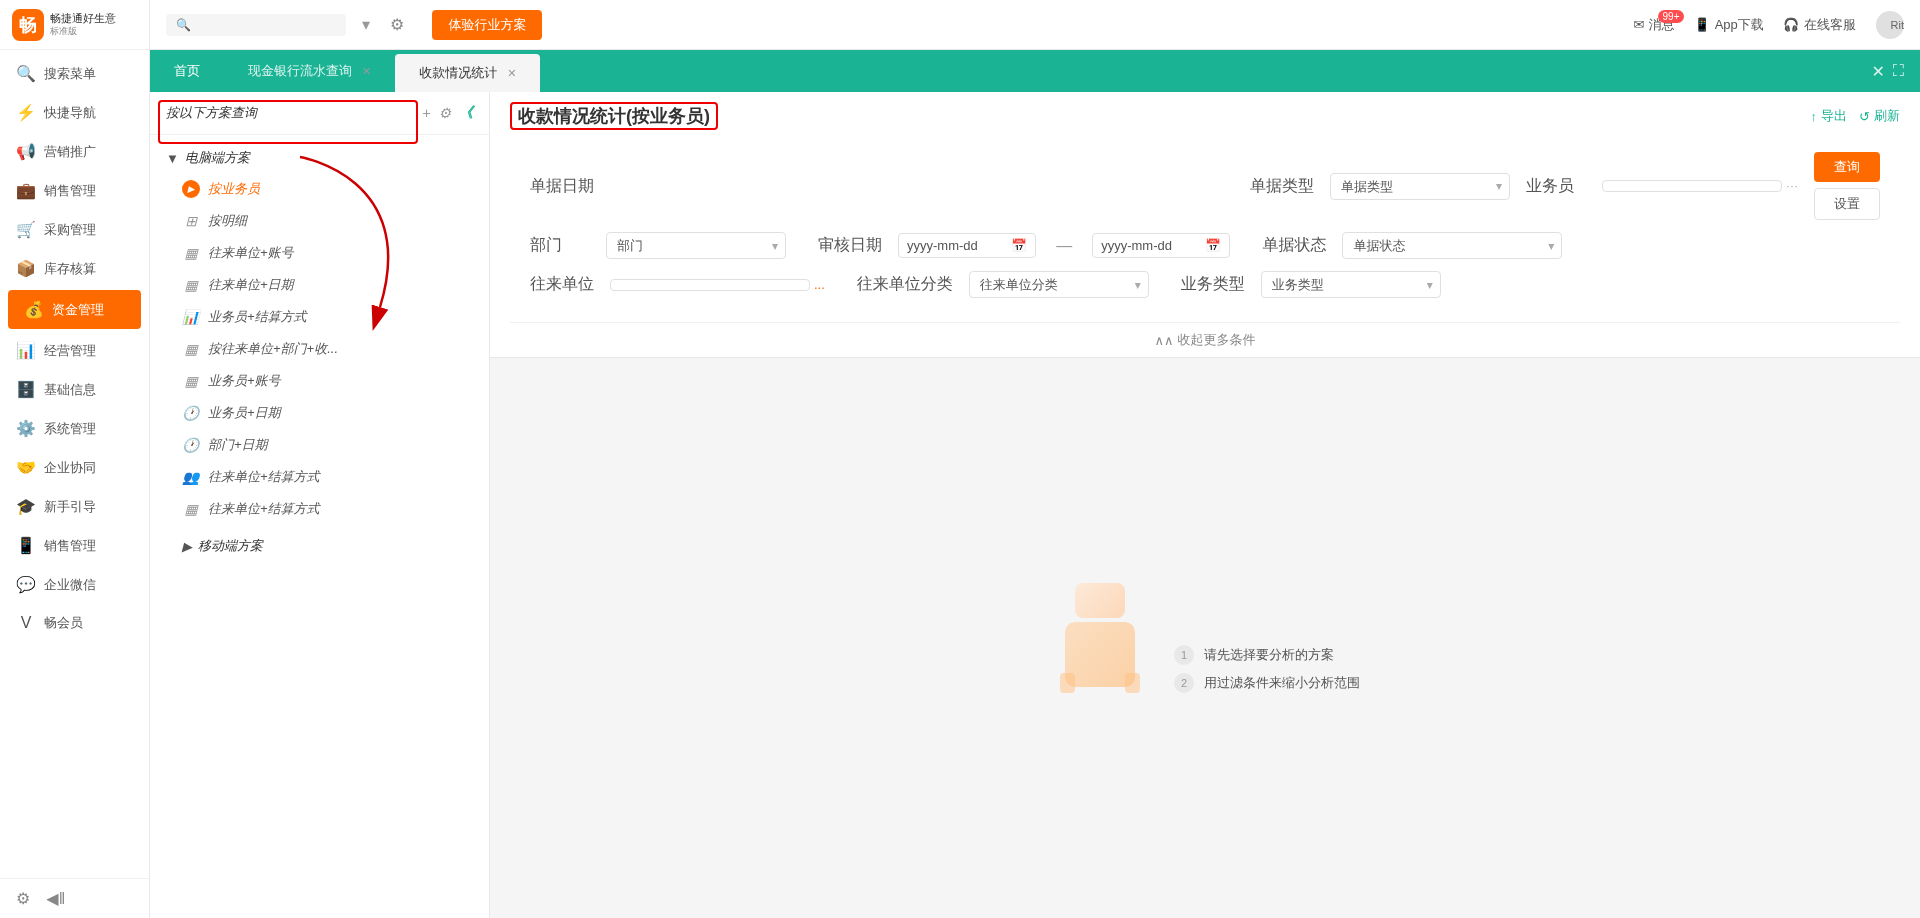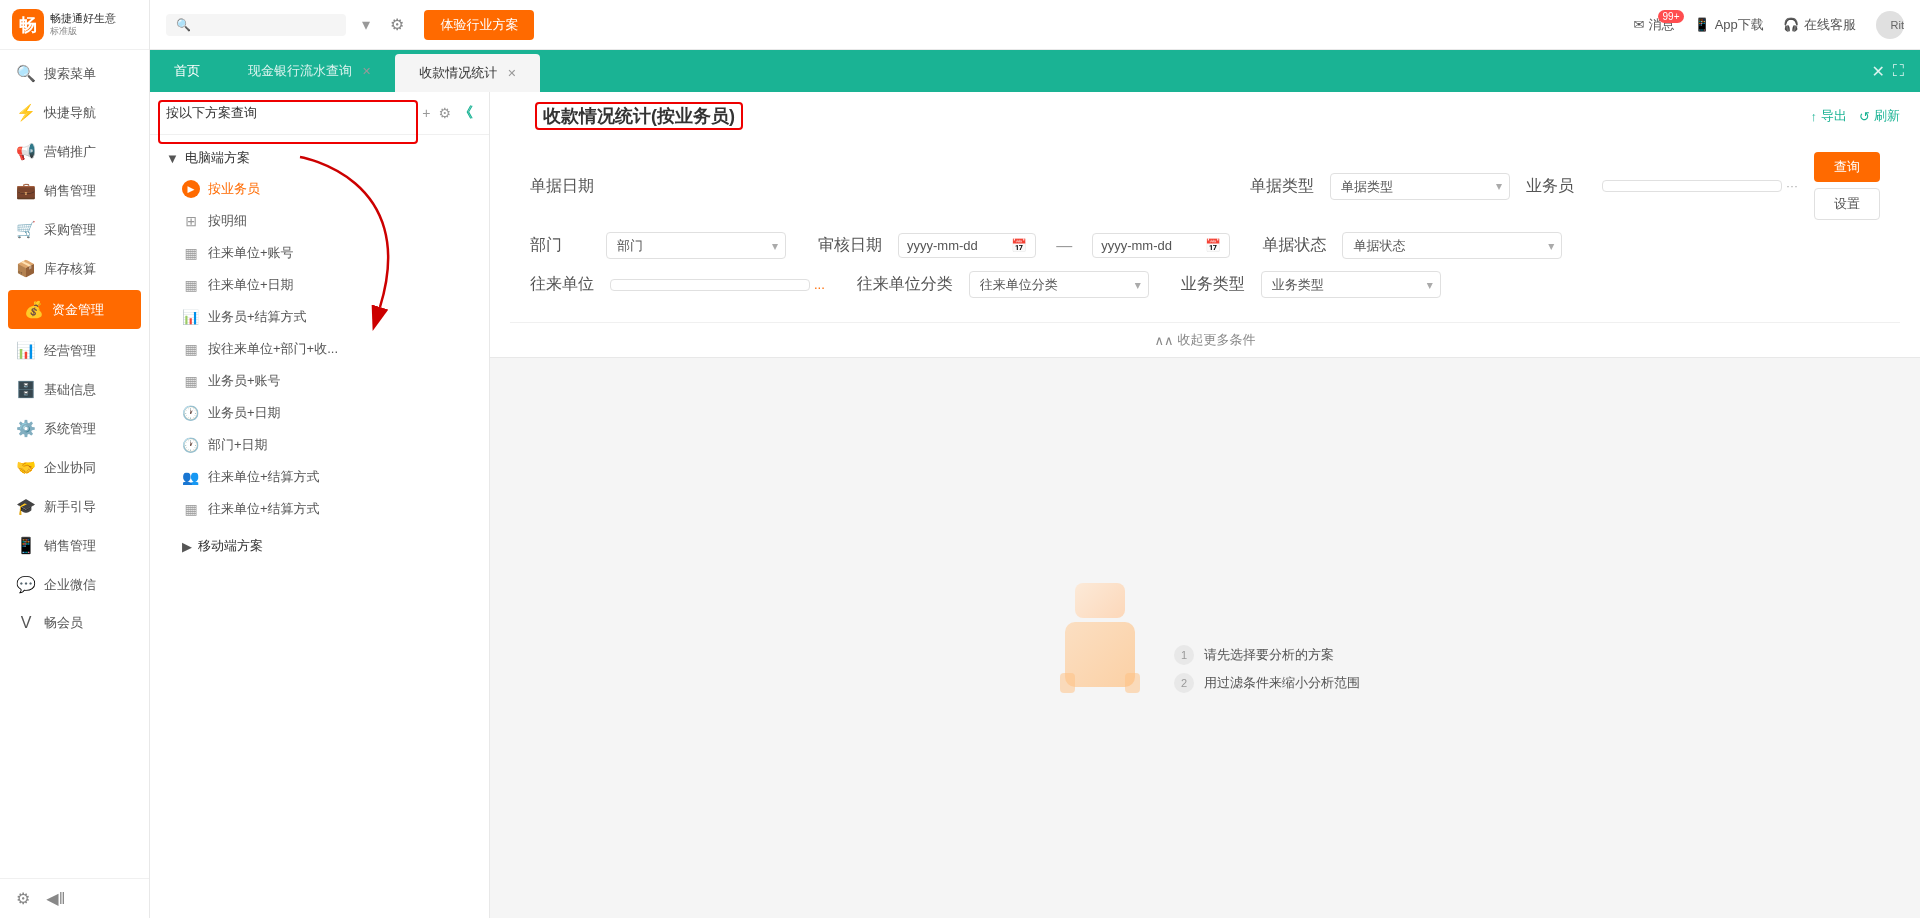--- a/index.html
+++ b/index.html
@@ -90,21 +90,21 @@
     .topbar-chevron { color: #999; cursor: pointer; margin-left: 4px; }
     .topbar-gear { color: #888; cursor: pointer; font-size: 16px; margin-left: 8px; }
     .topbar-trial-btn {
       background: #ff6a00;
       color: white;
       border: none;
       border-radius: 4px;
       padding: 6px 16px;
       font-size: 13px;
       cursor: pointer;
-      margin-left: 8px;
+      margin-left: 16px;
     }
     .topbar-right { margin-left: auto; display: flex; align-items: center; gap: 20px; }
     .topbar-msg { display: flex; align-items: center; gap: 4px; font-size: 13px; color: #555; cursor: pointer; position: relative; }
     .badge { background: #ff4d4f; color: white; border-radius: 10px; padding: 1px 5px; font-size: 10px; position: absolute; top: -6px; right: -10px; }
     .topbar-app { display: flex; align-items: center; gap: 4px; font-size: 13px; color: #555; cursor: pointer; }
     .topbar-service { display: flex; align-items: center; gap: 4px; font-size: 13px; color: #555; cursor: pointer; }
     .topbar-avatar { width: 28px; height: 28px; background: #ddd; border-radius: 50%; }
 
     
     .tabbar {
@@ -229,21 +229,20 @@
     }
     .page-title-row {
       display: flex;
       align-items: center;
       margin-bottom: 12px;
     }
     .page-title {
       font-size: 18px;
       font-weight: bold;
       color: #333;
-      margin-left: 25px;
     }
     .page-title-highlight {
       border: 2px solid #e00;
       padding: 2px 6px;
       border-radius: 4px;
     }
     .page-actions {
       margin-left: auto;
       display: flex;
       gap: 12px;
@@ -550,21 +549,21 @@
     </div>
     <div class="tab-spacer"></div>
     <div class="tabbar-actions">
       <span class="tabbar-action-btn">✕</span>
       <span class="tabbar-action-btn">⛶</span>
     </div>
   </div>
 
   <div class="content">
 
-    <div class="left-panel" style="position:relative;">
+    <div class="left-panel" style="position:relative;font-style:italic;">
 
       <div class="red-border-box"></div>
 
       <div class="left-panel-header">
         <span class="left-panel-title">按以下方案查询</span>
         <div class="left-panel-actions">
           <span class="icon-btn">+</span>
           <span class="icon-btn">⚙</span>
           <span class="icon-btn" style="color:#1ab394;font-weight:bold;">《</span>
         </div>

